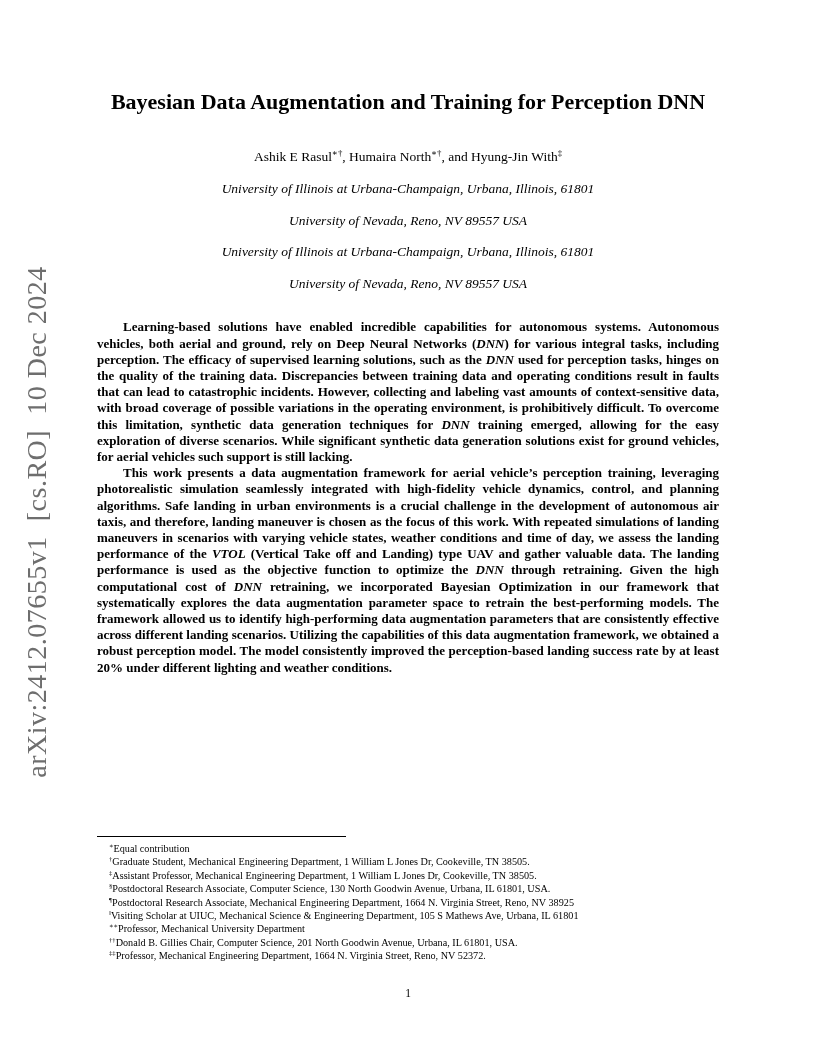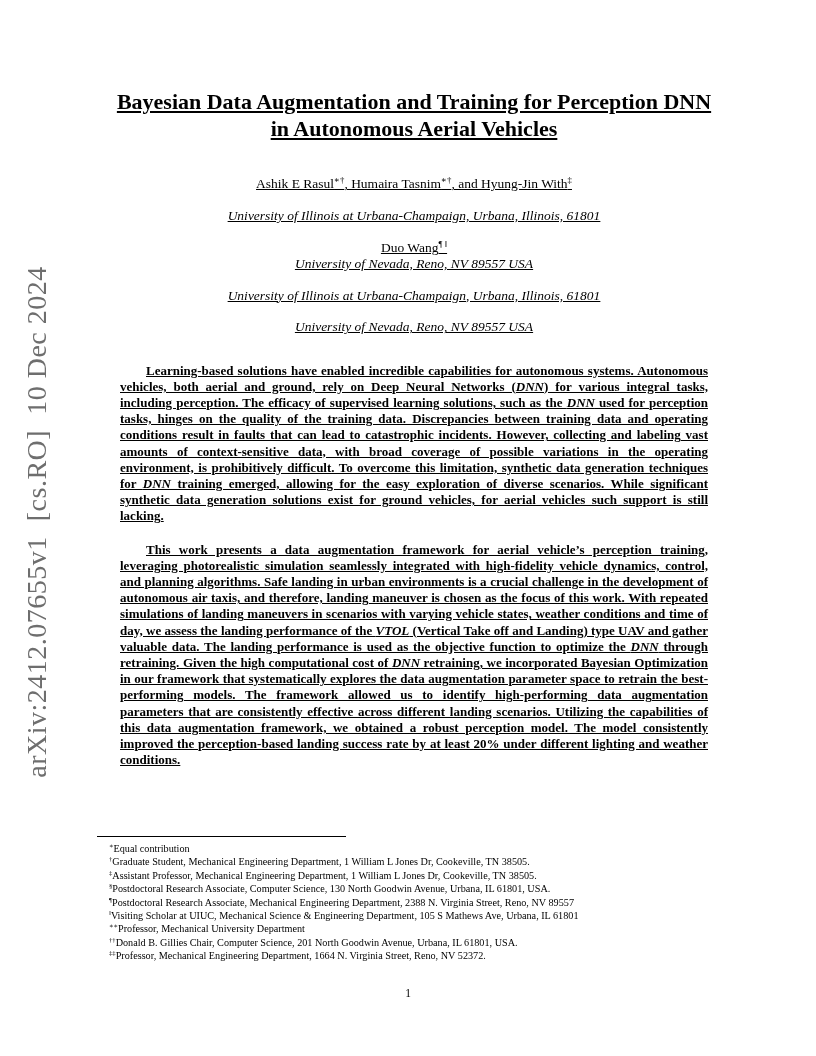--- a/index.html
+++ b/index.html
@@ -17,24 +17,23 @@
     top: 522px;
     left: 37px;
     transform: translate(-50%, -50%) rotate(-90deg);
     font-size: 28px;
     letter-spacing: 0.5px;
     color: #6e6e6e;
     white-space: pre;
   }
   .content {
     position: absolute;
-    left: 103px;
+    left: 97px;
     top: 0;
     width: 622px;
-    text-decoration: underline;
   }
   .title {
     margin: 88px 0 0 0;
     text-align: center;
     font-weight: bold;
     font-size: 22px;
     line-height: 27px;
   }
   .title-line { display: block; }
   .authors {
@@ -45,21 +44,21 @@
   .author-group { line-height: 16.2px; margin-bottom: 15.6px; }
   .author-affil { font-style: italic; }
   sup { font-size: 65%; line-height: 0; }
   .abstract {
     margin-top: 27px;
     font-weight: bold;
     font-size: 13px;
     line-height: 16.2px;
     text-align: justify;
   }
-  .abs-par { margin: 17px; text-indent: 26px; }
+  .abs-par { margin: 0; text-indent: 26px; }
   .it { font-style: italic; }
   .footnotes {
     position: absolute;
     left: 97px;
     top: 836px;
     width: 622px;
   }
   .fn-rule {
     width: 249px;
     height: 0;
@@ -94,32 +93,30 @@
 <body>
 
 <div class="page">
 
   <div class="arxiv-banner">arXiv:2412.07655v1  [cs.RO]  10 Dec 2024</div>
 
   <div class="content">
 
     <h1 class="title">
       <span class="title-line">Bayesian Data Augmentation and Training for Perception DNN</span>
-      <span class="title-line">in Autonomous Aerial Vehicles</span>
     </h1>
 
     <div class="authors">
       <div class="author-group">
-        <div class="author-names"><span>Ashik E Rasul</span><sup>∗†</sup><span>, Humaira Tasnim</span><sup>∗†</sup><span>, and Hyung-Jin With</span><sup>‡</sup></div>
+        <div class="author-names"><span>Ashik E Rasul</span><sup>∗†</sup><span>, Humaira North</span><sup>∗†</sup><span>, and Hyung-Jin With</span><sup>‡</sup></div>
       </div>
       <div class="author-group">
         <div class="author-affil">University of Illinois at Urbana-Champaign, Urbana, Illinois, 61801</div>
       </div>
       <div class="author-group">
-        <div class="author-names"><span>Duo Wang</span><sup>¶ ‖</sup></div>
         <div class="author-affil">University of Nevada, Reno, NV 89557 USA</div>
       </div>
       <div class="author-group">
         <div class="author-affil">University of Illinois at Urbana-Champaign, Urbana, Illinois, 61801</div>
       </div>
       <div class="author-group">
         <div class="author-affil">University of Nevada, Reno, NV 89557 USA</div>
       </div>
     </div>
 
@@ -129,21 +126,21 @@
     </div>
 
   </div>
 
   <div class="footnotes">
     <div class="fn-rule"></div>
     <div class="footnote"><sup>∗</sup><span>Equal contribution</span></div>
     <div class="footnote"><sup>†</sup><span>Graduate Student, Mechanical Engineering Department, 1 William L Jones Dr, Cookeville, TN 38505.</span></div>
     <div class="footnote"><sup>‡</sup><span>Assistant Professor, Mechanical Engineering Department, 1 William L Jones Dr, Cookeville, TN 38505.</span></div>
     <div class="footnote"><sup>§</sup><span>Postdoctoral Research Associate, Computer Science, 130 North Goodwin Avenue, Urbana, IL 61801, USA.</span></div>
-    <div class="footnote"><sup>¶</sup><span>Postdoctoral Research Associate, Mechanical Engineering Department, 2388 N. Virginia Street, Reno, NV 89557</span></div>
+    <div class="footnote"><sup>¶</sup><span>Postdoctoral Research Associate, Mechanical Engineering Department, 1664 N. Virginia Street, Reno, NV 38925</span></div>
     <div class="footnote"><sup>‖</sup><span>Visiting Scholar at UIUC, Mechanical Science &amp; Engineering Department, 105 S Mathews Ave, Urbana, IL 61801</span></div>
     <div class="footnote"><sup>∗∗</sup><span>Professor, Mechanical University Department</span></div>
     <div class="footnote"><sup>††</sup><span>Donald B. Gillies Chair, Computer Science, 201 North Goodwin Avenue, Urbana, IL 61801, USA.</span></div>
     <div class="footnote"><sup>‡‡</sup><span>Professor, Mechanical Engineering Department, 1664 N. Virginia Street, Reno, NV 52372.</span></div>
   </div>
 
   <div class="page-number">1</div>
 
   <div class="copyright-box">Copyright © 2024 by the American Institute of Aeronautics and Astronautics, Inc.  All rights reserved.</div>
 

